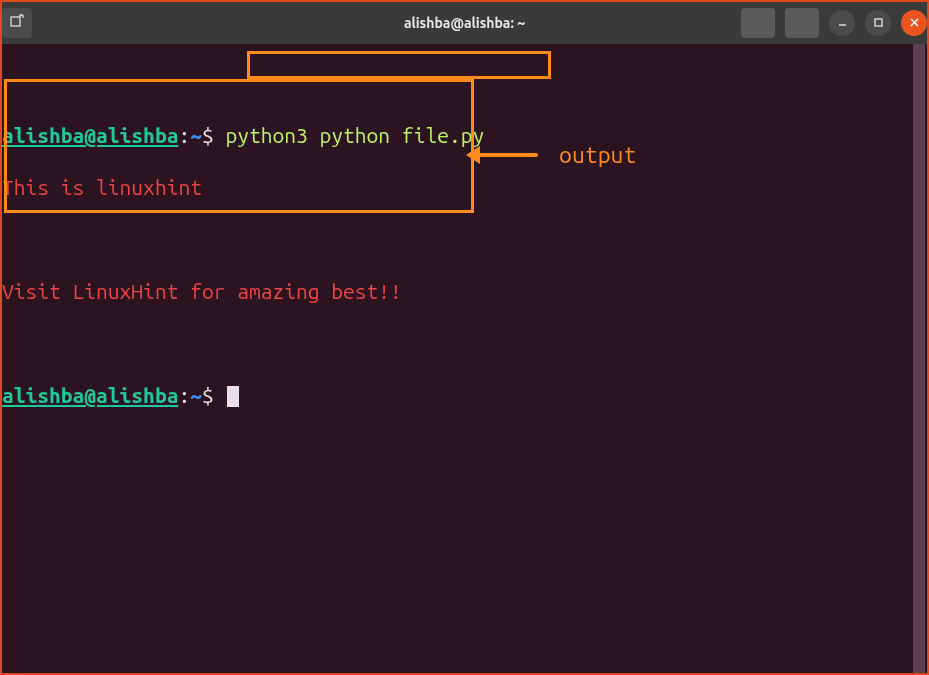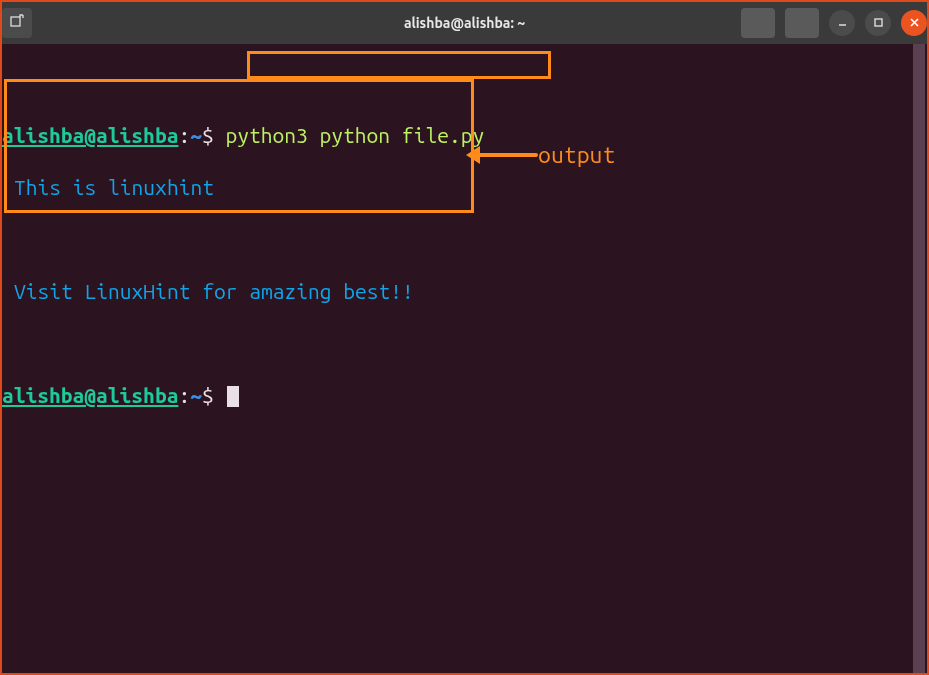--- a/index.html
+++ b/index.html
@@ -73,21 +73,21 @@
       padding: 0;
       position: relative;
       margin: 0;
     }
     .prompt-line { display: block; white-space: pre; }
     .prompt-user { color: #1ec99b; font-weight: bold; text-decoration: underline; }
     .prompt-sep { color: #e8e0e5; }
     .prompt-path { color: #3b8eea; font-weight: bold; }
     .prompt-dollar { color: #e8e0e5; }
     .cmd-text { color: #bef264; }
-    .output-line { color: #0ea5e9; display: block; margin-left: 12px; }
+    .output-line { color: #ef4444; display: block; }
     .cursor-block {
       display: inline-block;
       width: 12px; height: 21px;
       background: #e8e0e5;
       vertical-align: text-bottom;
       margin-left: 2px;
     }
     
     .hl-cmd {
       position: absolute;
@@ -99,21 +99,21 @@
     .hl-output {
       position: absolute;
       border: 3px solid #ff8c1a;
       top: 35px; left: 2px;
       width: 470px; height: 134px;
       pointer-events: none;
     }
     .arrow-annot {
       position: absolute;
       top: 98px; left: 476px;
-      display: flex; align-items: center; gap: 0;
+      display: flex; align-items: center; gap: 21px;
       pointer-events: none;
     }
     .arrow-line {
       width: 60px; height: 4px; background: #ff8c1a; position: relative;
       border-radius: 2px;
     }
     .arrow-head {
       width: 0; height: 0;
       border-top: 9px solid transparent;
       border-bottom: 9px solid transparent;

